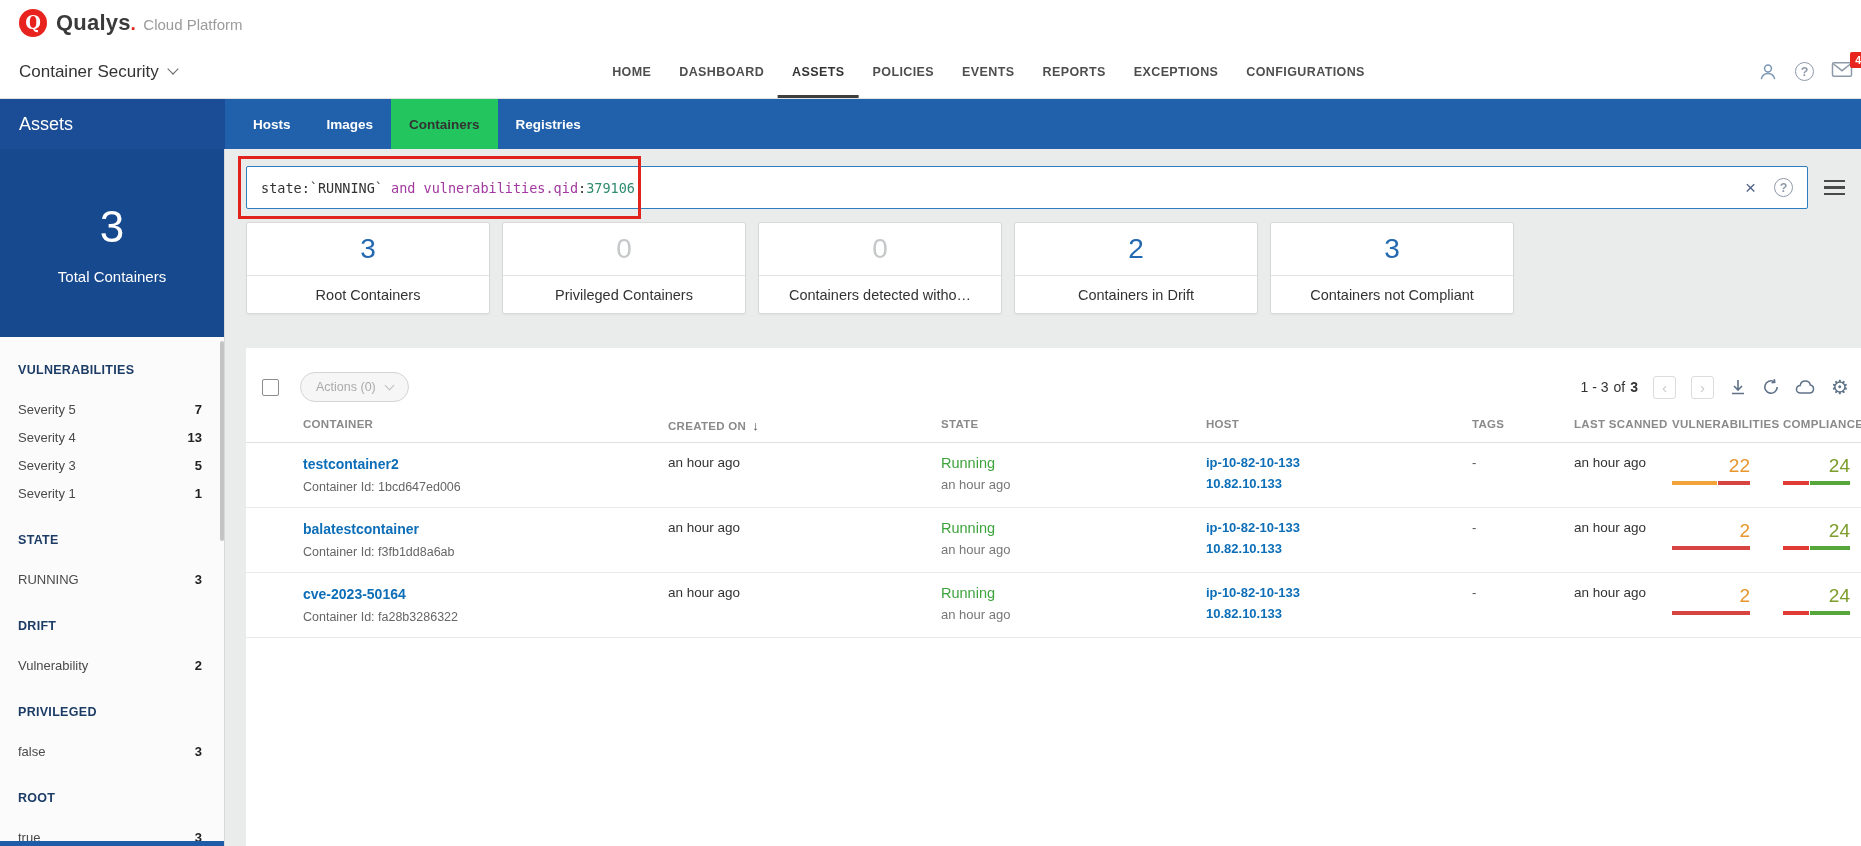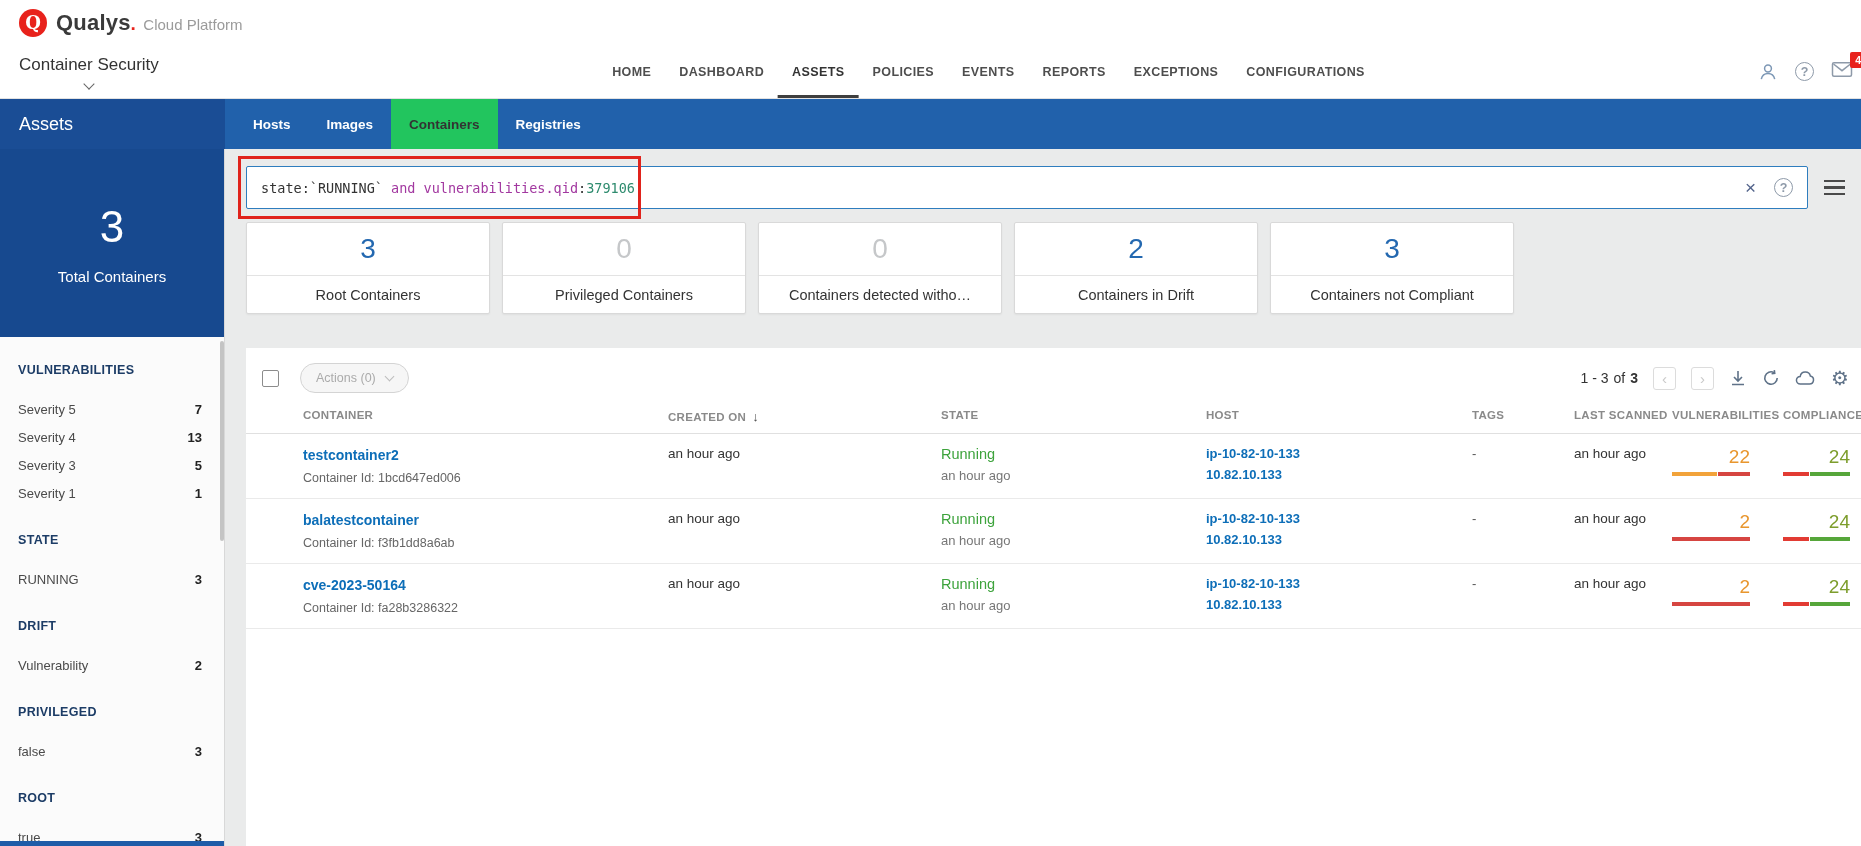--- a/index.html
+++ b/index.html
@@ -9,21 +9,21 @@
   
   .hdr1 { height:45px; background:#fff; display:flex; align-items:center; padding:0 19px; }
   .logo { display:flex; align-items:center; gap:9px; cursor:pointer; }
   .logo-mark { width:28px; height:28px; border-radius:50%; background:#E8221C; color:#fff; display:flex; align-items:center; justify-content:center; font-size:18px; font-weight:700; font-family:"DejaVu Serif",serif; }
   .logo-name { font-size:22px; font-weight:700; color:#3A3A3A; letter-spacing:.2px; }
   .logo-dot { color:#E8221C; font-weight:700; font-size:19px; }
   .logo-suffix { font-size:15px; color:#9B9B9B; margin-left:3px; }
 
   
   .hdr2 { height:54px; background:#fff; border-bottom:1px solid #E2E2E2; display:flex; align-items:center; padding:0 8px 0 19px; position:relative; }
-  .module-switch { display:flex; align-items:center; gap:10px; font-size:17px; color:#333; cursor:pointer;flex-direction:column; }
+  .module-switch { display:flex; align-items:center; gap:10px; font-size:17px; color:#333; cursor:pointer; }
   .chev-down { width:8px; height:8px; border-right:1.6px solid #666; border-bottom:1.6px solid #666; transform:rotate(45deg); margin-top:-5px; }
   .main-nav { position:absolute; left:50%; transform:translateX(-50%); margin-left:58px; height:100%; display:flex; align-items:stretch; }
   .nav-link { display:flex; align-items:center; padding:0 14px; font-size:12.5px; font-weight:700; color:#4E4E4E; letter-spacing:.4px; cursor:pointer; border-bottom:3px solid transparent; border-top:3px solid transparent; }
   .nav-link.active { border-bottom-color:#3E3E3E; color:#333; }
   .hdr-icons { margin-left:auto; display:flex; align-items:center; gap:17px; }
   .hicon { display:flex; align-items:center; cursor:pointer; }
   .help-circ { width:19px; height:19px; border:1.5px solid #8E9AA9; border-radius:50%; color:#8E9AA9; font-size:12.5px; font-weight:700; display:flex; align-items:center; justify-content:center; cursor:pointer; }
   .env-wrap { position:relative; cursor:pointer; }
   .badge { position:absolute; top:-9px; right:-13px; background:#E8221C; color:#fff; font-size:10.5px; font-weight:700; padding:2px 5px; border-radius:2px; }
 
@@ -61,21 +61,21 @@
 
   
   .cards { display:flex; gap:12px; margin-top:13px; }
   .card { width:244px; background:#fff; border:1px solid #D9D9D9; border-radius:2px; box-shadow:0 1px 2px rgba(0,0,0,.05); cursor:pointer; flex:none; }
   .card-num { height:53px; display:flex; align-items:center; justify-content:center; font-size:28px; font-weight:500; color:#2368B0; border-bottom:1px solid #E3E3E3; }
   .card.muted .card-num { color:#C5C7C9; }
   .card-label { height:37px; display:flex; align-items:center; justify-content:center; font-size:14.5px; color:#333; white-space:nowrap; overflow:hidden; padding:0 10px; }
 
   
   .panel { flex:1; background:#fff; margin-top:34px; min-height:0; }
-  .ptoolbar { display:flex; align-items:center; padding:15px 12px 10px 16px; }
+  .ptoolbar { display:flex; align-items:center; padding:24px 12px 10px 16px; }
   .chk { width:17px; height:17px; border:1.5px solid #8C8C8C; border-radius:2px; background:#fff; cursor:pointer; flex:none; }
   .actions-btn { margin-left:21px; height:30px; display:flex; align-items:center; gap:10px; background:#F6F6F6; border:1px solid #D4D4D4; border-radius:15px; padding:0 15px; color:#ABABAB; font-size:12.5px; cursor:pointer; }
   .chev-down-sm { width:7px; height:7px; border-right:1.5px solid #BDBDBD; border-bottom:1.5px solid #BDBDBD; transform:rotate(45deg); margin-top:-3px; }
   .pt-right { margin-left:auto; display:flex; align-items:center; gap:15px; }
   .pag-text { font-size:14px; color:#333; display:flex; gap:5px; }
   .pag-total { font-weight:700; }
   .pg-btn { width:23px; height:23px; border:1px solid #DCDCDC; border-radius:3px; color:#C9C9C9; display:flex; align-items:center; justify-content:center; font-size:15px; background:#fff; cursor:pointer; }
   .tb-icon { color:#5F7288; display:flex; align-items:center; cursor:pointer; }
   .gear-glyph { font-size:20px; color:#5F7288; line-height:1; }
 

